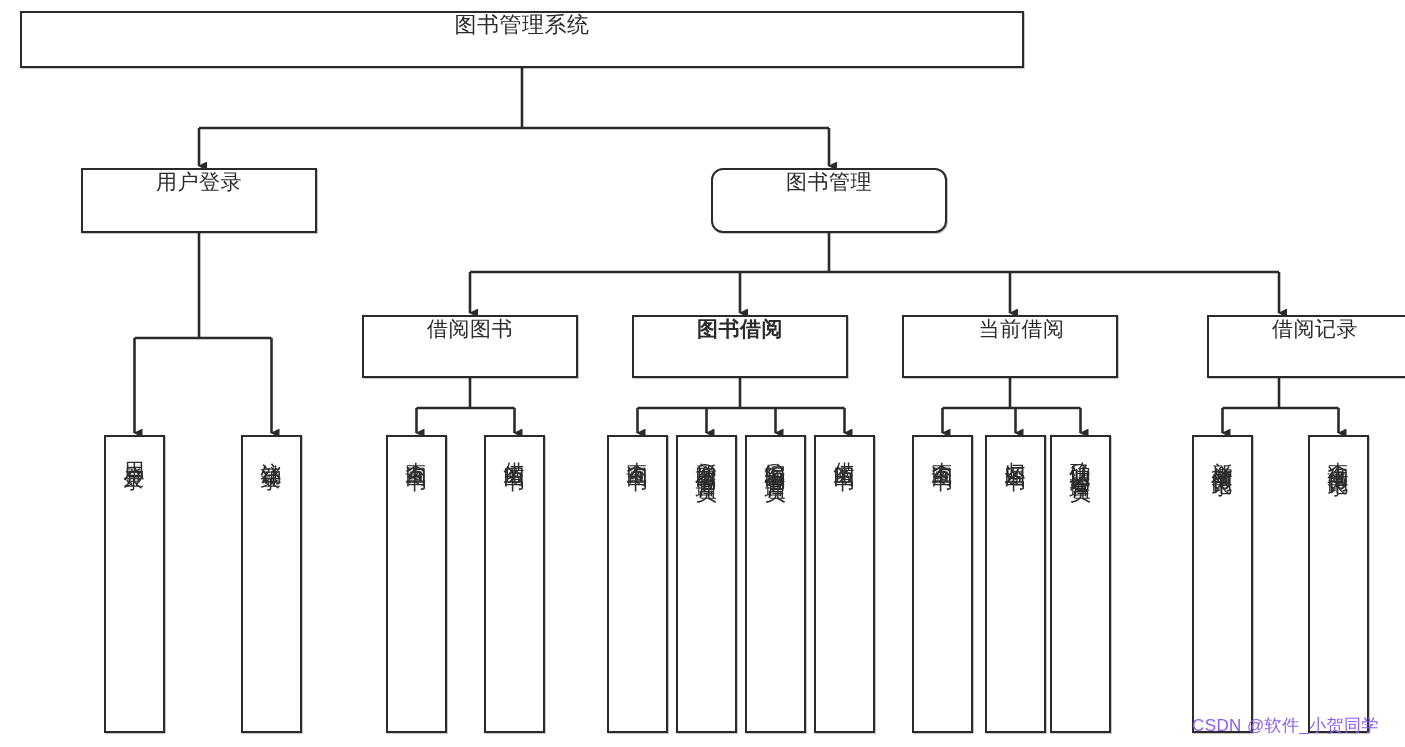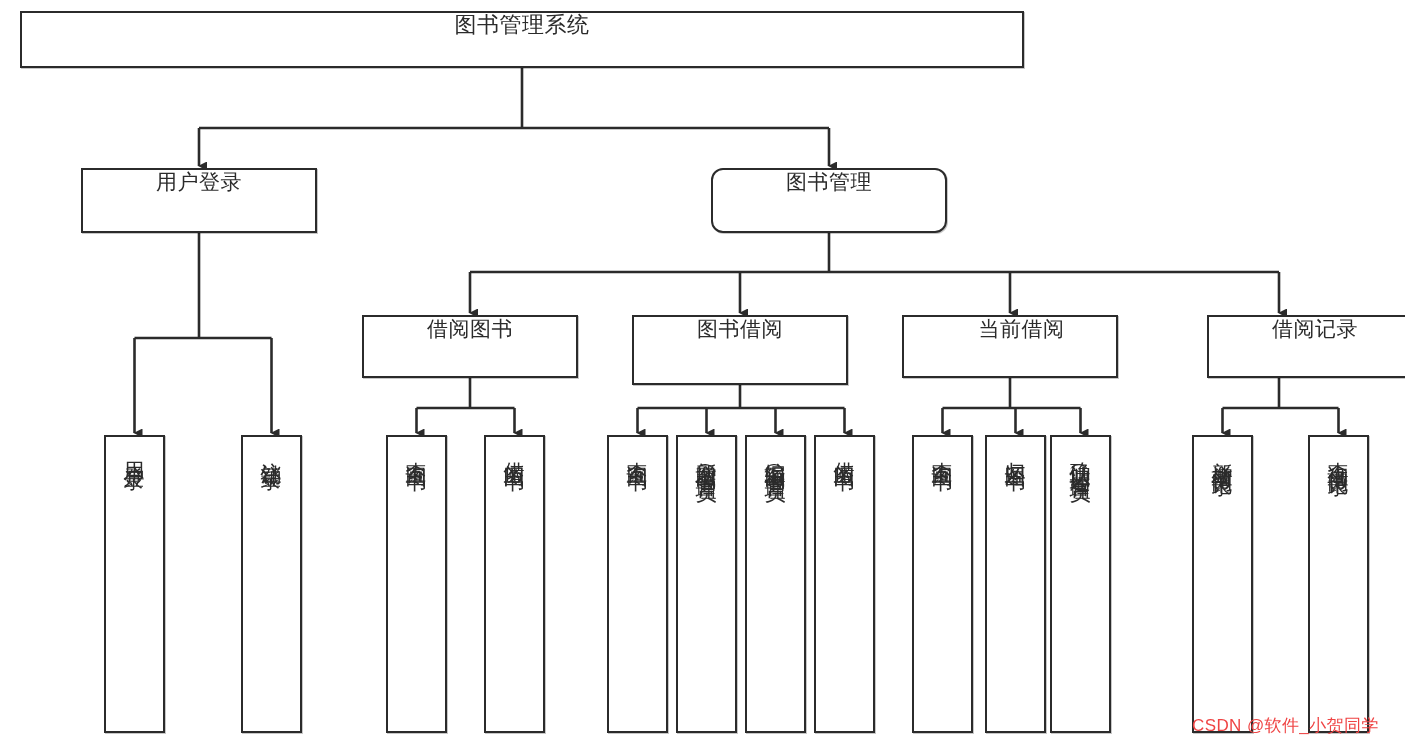--- a/index.html
+++ b/index.html
@@ -54,21 +54,21 @@
   .node.vert .label {
     writing-mode: vertical-rl;
     text-orientation: upright;
     font-size: 21px;
     letter-spacing: 3px;
     line-height: 1;
     white-space: nowrap;
   }
   .watermark {
     position: absolute;
-    color: #ef4444;
+    color: #8b5cf6;
     font-size: 17px;
     white-space: nowrap;
     letter-spacing: 0.4px;
     text-align: center;
   }
 </style>
 </head>
 <body>
 
 <div id="canvas">
@@ -122,21 +122,21 @@
       </div>
       <div class="node lvl2 horiz" style="left: 81px; top: 168px; width: 236px; height: 65px;">
         <span class="label">用户登录</span>
       </div>
       <div class="node lvl2 horiz" style="left: 711px; top: 168px; width: 236px; height: 65px; border-radius: 12px;">
         <span class="label">图书管理</span>
       </div>
       <div class="node lvl3 horiz" style="left: 362px; top: 315px; width: 216px; height: 63px;">
         <span class="label">借阅图书</span>
       </div>
-      <div class="node lvl3 horiz" style="left: 632px; top: 315px; width: 216px; height: 70px;">
+      <div class="node lvl3 horiz" style="left: 632px; top: 315px; width: 216px; height: 63px; font-weight: bold;">
         <span class="label">图书借阅</span>
       </div>
       <div class="node lvl3 horiz" style="left: 902px; top: 315px; width: 216px; height: 63px; padding-left: 23px;">
         <span class="label">当前借阅</span>
       </div>
       <div class="node lvl3 horiz" style="left: 1171px; top: 315px; width: 216px; height: 63px; margin-left: 36px;">
         <span class="label">借阅记录</span>
       </div>
       <div class="node leaf vert" style="left: 104px; top: 435px; width: 61px; height: 298px;">
         <span class="label">用户登录</span>

